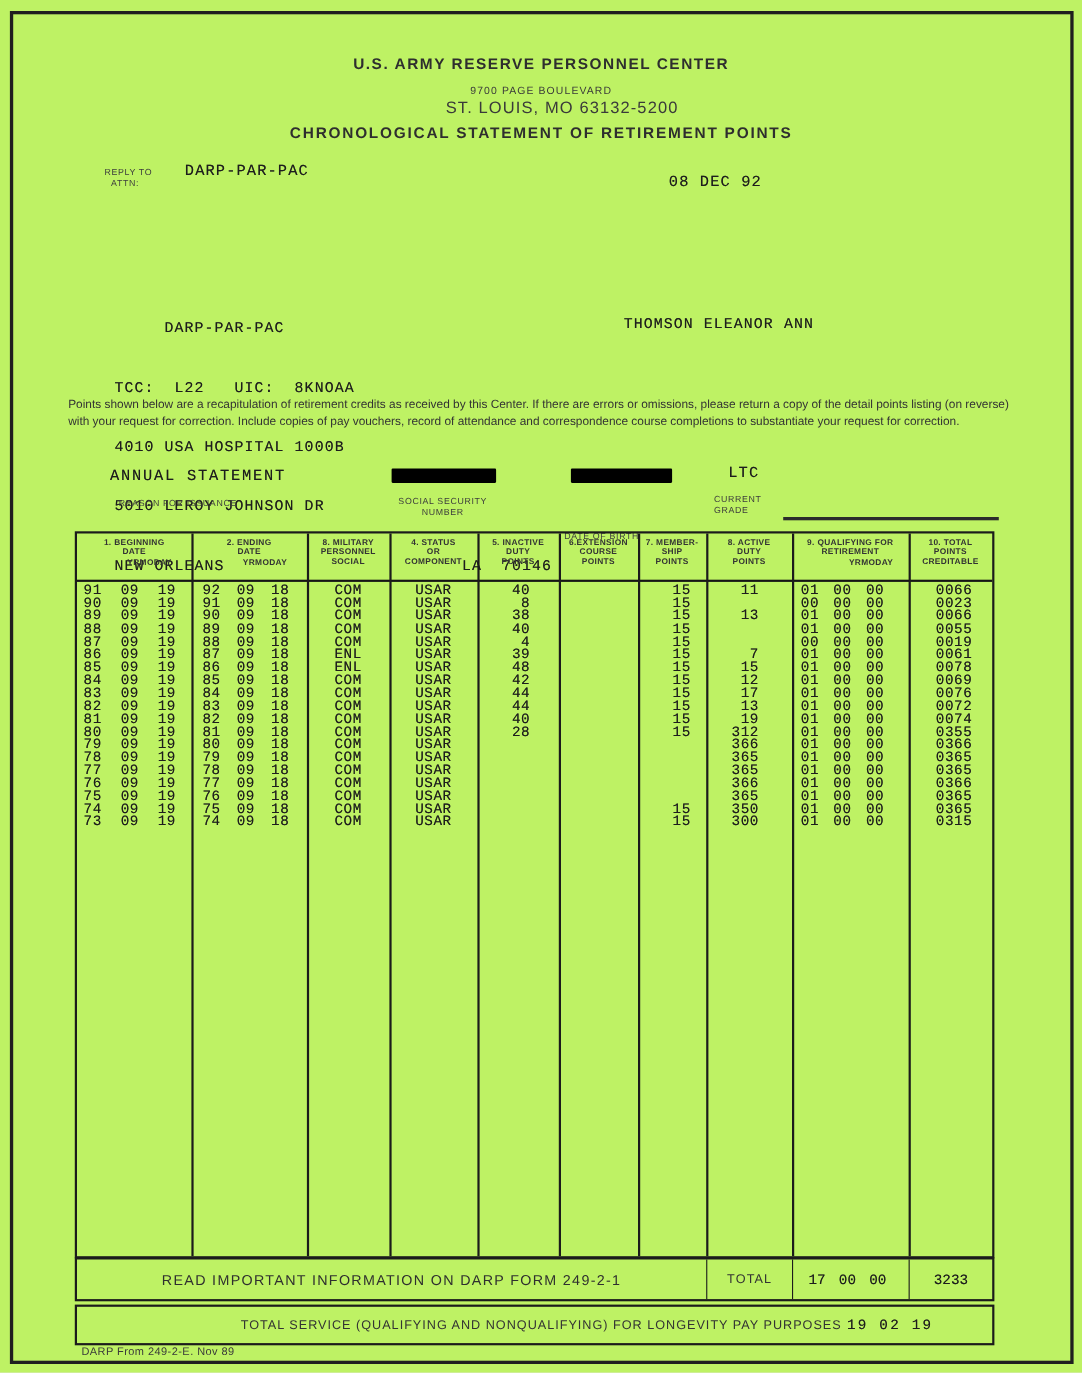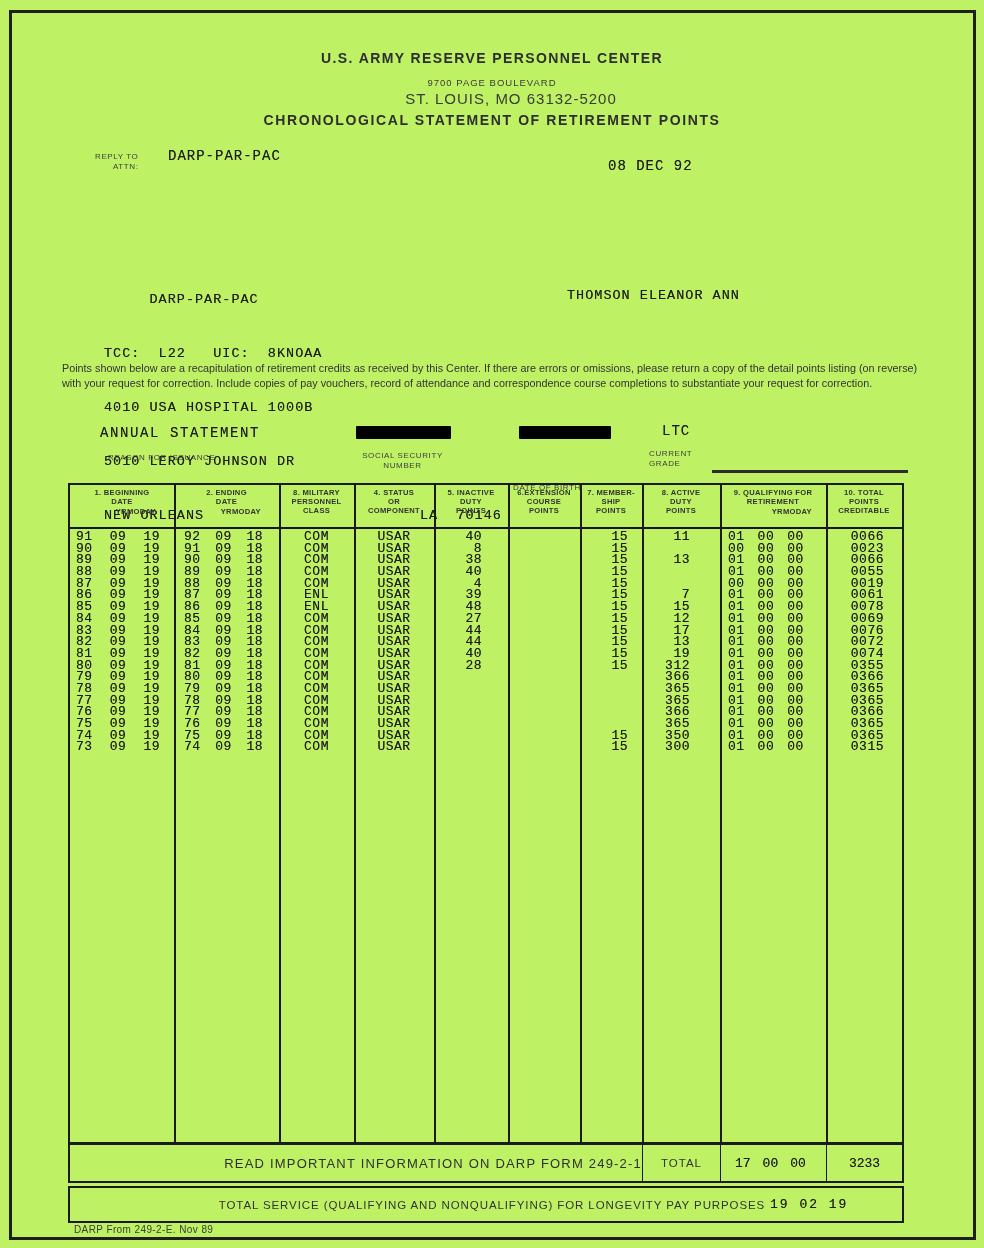--- a/index.html
+++ b/index.html
@@ -12,21 +12,21 @@
   .abs{position:absolute;}
   .mono{font-family:"Liberation Mono","DejaVu Sans Mono",monospace;color:#1d1d1d;text-shadow:0 0 .6px rgba(20,20,20,.6);}
   .lbl{font-size:8px;letter-spacing:.6px;color:#3c3c3c;}
   
   .org{top:50px;left:0;width:100%;text-align:center;font-size:14px;letter-spacing:1.4px;color:#2e2e2e;font-weight:bold;}
   .addr1{top:77px;left:0;width:100%;text-align:center;font-size:9.5px;letter-spacing:1px;color:#3a3a3a;}
   .addr2{top:90px;left:0;width:100%;text-align:center;font-size:15px;letter-spacing:1px;color:#3a3a3a;padding-left:19px;}
   .title{top:112px;left:0;width:100%;text-align:center;font-size:14px;letter-spacing:1.6px;color:#2e2e2e;font-weight:bold;}
   
   .replylbl1{top:152px;left:95px;}
-  .replylbl2{top:162px;left:113px;}
+  .replylbl2{top:162px;left:101px;}
   .replyval{top:148px;left:168px;font-size:14px;letter-spacing:1px;}
   .dateval{top:158px;left:608px;font-size:14px;letter-spacing:1px;}
   
   .recip{top:255px;left:104px;font-size:13.5px;letter-spacing:1px;line-height:18px;white-space:pre;}
   .cityline{position:relative;}
   .statezip{position:absolute;left:316px;top:0;}
   .recipname{top:288px;left:567px;font-size:13.5px;letter-spacing:1px;}
   
   .notice{top:361px;left:62px;width:858px;font-size:10.8px;line-height:14.6px;color:#333;}
   
@@ -53,21 +53,21 @@
   .c1{padding:0 14px 0 6px;}
   .c2{padding:0 16px 0 10px;}
   .c3,.c4{text-align:center;}
   .c5{text-align:right;padding-right:26px;}
   .c7{text-align:right;padding-right:14px;}
   .c8{text-align:right;padding-right:30px;}
   .c9{padding-left:8px;display:flex;gap:13px;justify-content:flex-start;}
   .c10{text-align:right;padding-right:18px;}
   
   .sumrow{top:1143px;left:68px;width:832px;height:36px;border:2px solid #1b1b1b;display:grid;grid-template-columns:572px 78px 106px 76px;align-items:center;}
-  .sumread{text-align:right;font-size:13px;letter-spacing:1.2px;color:#2f2f2f;}
+  .sumread{text-align:center;font-size:13px;letter-spacing:1.2px;color:#2f2f2f;}
   .sumtotal{border-left:1.5px solid #1b1b1b;align-self:stretch;display:flex;align-items:center;justify-content:center;font-size:11.5px;letter-spacing:1px;color:#333;}
   .sumqual{border-left:1.5px solid #1b1b1b;align-self:stretch;display:flex;align-items:center;gap:12px;padding-left:14px;font-size:13px;}
   .sumpts{border-left:1.5px solid #1b1b1b;align-self:stretch;display:flex;align-items:center;justify-content:center;font-size:13px;}
   .svcrow{top:1186px;left:68px;width:832px;height:33px;border:2px solid #1b1b1b;display:flex;align-items:center;justify-content:center;}
   .svclbl{padding-left:12px;font-size:11.5px;letter-spacing:.9px;color:#333;}
   .svcval{position:absolute;left:700px;font-size:13px;letter-spacing:2px;}
   .footer{top:1224px;left:74px;font-size:10px;letter-spacing:.4px;color:#3a3a3a;}
 </style>
 </head>
 <body>
@@ -122,21 +122,21 @@
           <div>DATE</div>
           <div class="thsub" style="padding: 0px 18px 0px 8px;">
             <span>YR</span>
             <span>MO</span>
             <span>DAY</span>
           </div>
         </div>
         <div class="thcell">
           <div>8. MILITARY</div>
           <div>PERSONNEL</div>
-          <div>CLASS</div>
+          <div>SOCIAL</div>
         </div>
         <div class="thcell">
           <div>4.  STATUS</div>
           <div>OR</div>
           <div>COMPONENT</div>
         </div>
         <div class="thcell">
           <div>5. INACTIVE</div>
           <div>DUTY</div>
           <div>POINTS</div>
@@ -346,21 +346,21 @@
             <span>09</span>
             <span>19</span>
           </div>
           <div class="trip c2">
             <span>85</span>
             <span>09</span>
             <span>18</span>
           </div>
           <div class="c3">COM</div>
           <div class="c4">USAR</div>
-          <div class="c5">27</div>
+          <div class="c5">42</div>
           <div class="c6"></div>
           <div class="c7">15</div>
           <div class="c8">12</div>
           <div class="c9">
             <span>01</span>
             <span>00</span>
             <span>00</span>
           </div>
           <div class="c10">0069</div>
         </div>

